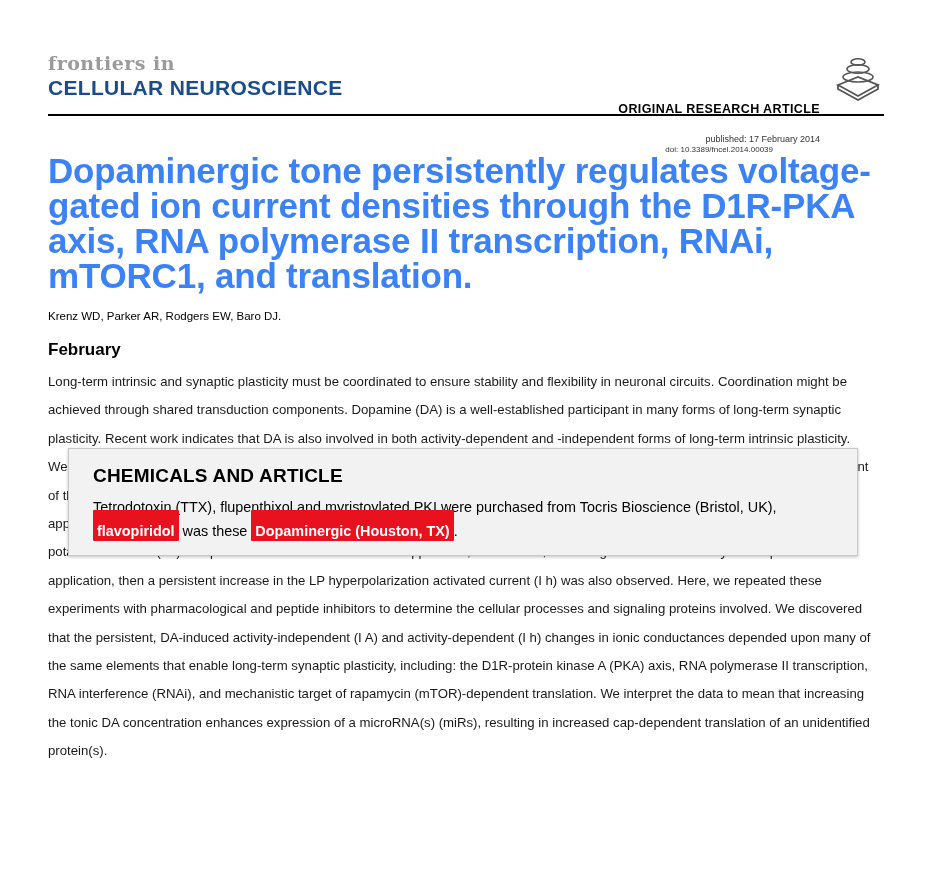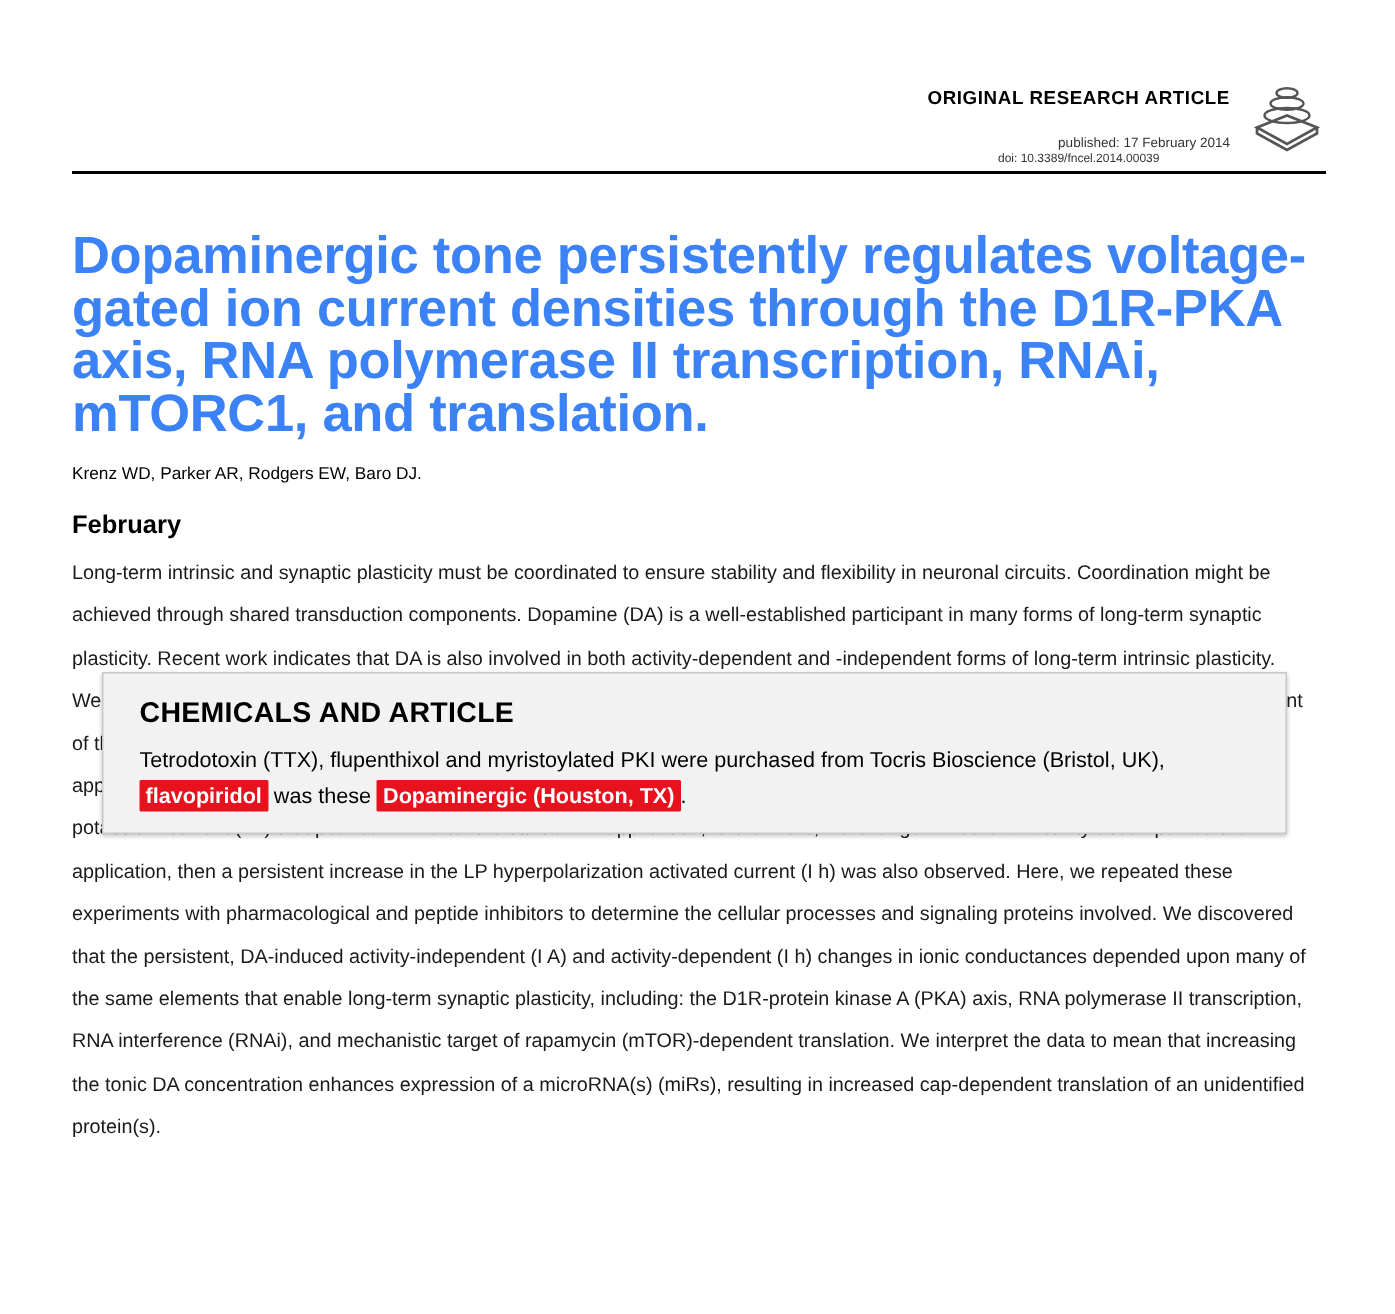--- a/index.html
+++ b/index.html
@@ -58,20 +58,21 @@
     position: absolute;
     right: 64px;
     top: 6px;
     text-align: right;
   }
   .article-type-label {
     font-size: 12.5px;
     font-weight: bold;
     letter-spacing: 0.4px;
     color: #000;
+    margin-top: 44px;
   }
   .article-pub {
     font-size: 9px;
     color: #333;
     margin-top: 18px;
     line-height: 11px;
   }
   .article-doi {
     font-size: 8px;
     color: #333;
@@ -155,30 +156,34 @@
     top: 46px;
     width: 748px;
     font-size: 14.4px;
     line-height: 24px;
     color: #000;
   }
   .hl {
     background: #e8121e;
     color: #ffffff;
     font-weight: bold;
-    padding: 3px 4px 2px 4px;
+    padding: 13px 4px 2px 4px;
     border-radius: 1px;
   }
 </style>
 </head>
 <body>
 
 <div class="page">
 
   <div class="journal-header">
+    <div class="brand">
+      <div class="brand-top">frontiers in</div>
+      <div class="brand-bottom">CELLULAR NEUROSCIENCE</div>
+    </div>
     <div class="article-type">
       <div class="article-type-label">ORIGINAL RESEARCH ARTICLE</div>
       <div class="article-pub">published: 17 February 2014</div>
       <div class="article-doi">doi: 10.3389/fncel.2014.00039</div>
     </div>
     <div class="frontiers-logo">
       <svg width="52" height="48" viewBox="0 0 52 48" xmlns="http://www.w3.org/2000/svg">
         <ellipse cx="26" cy="8" rx="7" ry="3.2" fill="none" stroke="#555" stroke-width="1.6"></ellipse>
         <ellipse cx="26" cy="15" rx="11" ry="4.2" fill="none" stroke="#555" stroke-width="1.6"></ellipse>
         <ellipse cx="26" cy="23" rx="15" ry="5" fill="none" stroke="#555" stroke-width="1.6"></ellipse>

